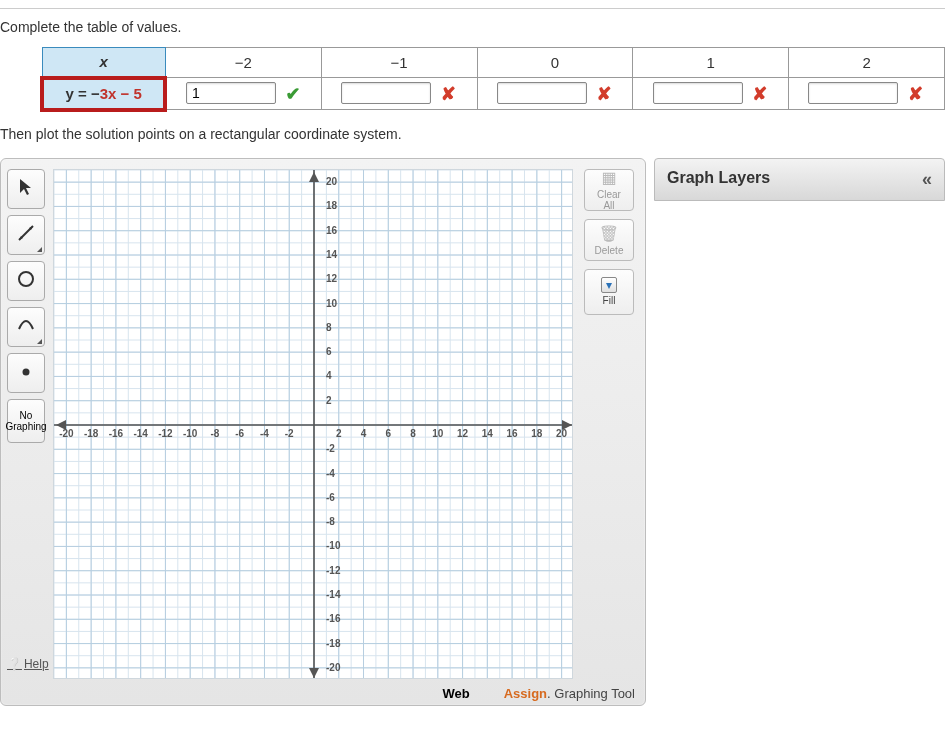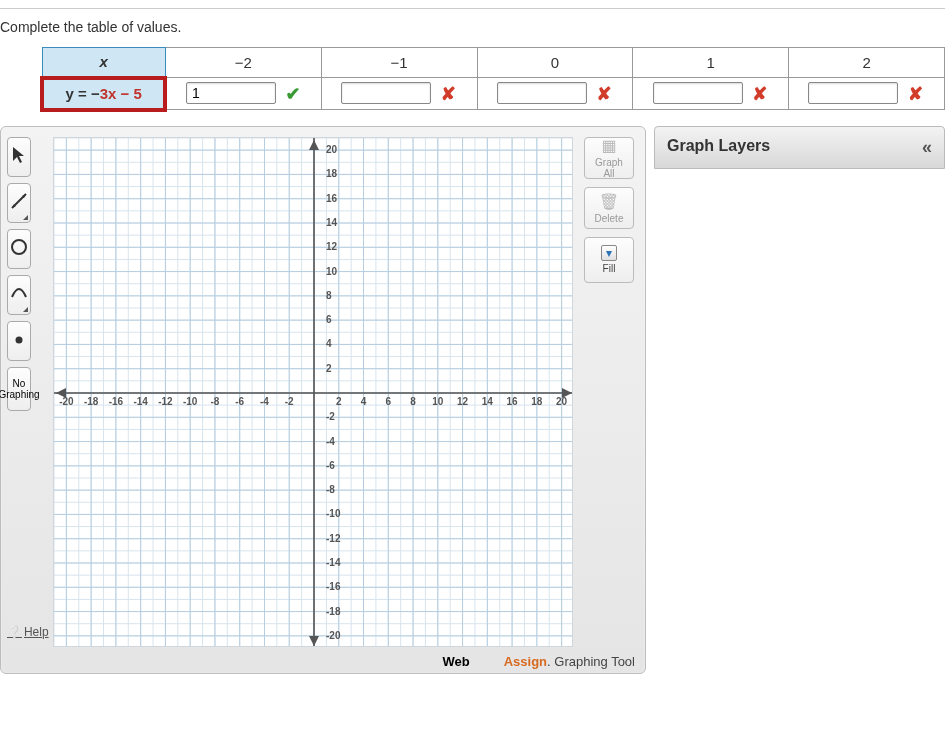--- a/index.html
+++ b/index.html
@@ -90,21 +90,21 @@
   }
   
   .toolstrip {
     display: flex;
     flex-direction: column;
     gap: 6px;
     width: 36px;
     margin-right: 10px;
   }
   .toolbtn {
-    width: 24px;
+    width: 38px;
     height: 40px;
     background: linear-gradient(#fdfdfd,#eee);
     border: 1px solid #aaa;
     border-radius: 4px;
     display: flex;
     align-items: center;
     justify-content: center;
     font-size: 16px;
     cursor: pointer;
     position: relative;
@@ -262,20 +262,21 @@
         </td>
         <td class="ans-cell">
           <input class="ans-input" value="" style="">
           <span class="mark-icon mark-wrong">✘</span>
         </td>
       </tr>
     </tbody>
       </table>
   </div>
 
+  <div class="instruction">Then plot the solution points on a rectangular coordinate system.</div>
 
   <div class="gt-area">
 
     <div class="gt-panel" style="padding-bottom:26px;">
       <div class="toolstrip">
         <button class="toolbtn">
           <span>
             <svg width="14" height="18">
                 <path d="M1 1 L1 15 L5 11 L8 17 L10 16 L7 10 L12 10 Z" fill="#333"></path>
               </svg>
@@ -499,21 +500,21 @@
             <text x="272" y="88" font-size="10" fill="#555" font-weight="bold" text-anchor="start">14</text>
             <text x="272" y="63.71428571428572" font-size="10" fill="#555" font-weight="bold" text-anchor="start">16</text>
             <text x="272" y="39.42857142857139" font-size="10" fill="#555" font-weight="bold" text-anchor="start">18</text>
             <text x="272" y="15.142857142857167" font-size="10" fill="#555" font-weight="bold" text-anchor="start">20</text>
           </svg>
       </div>
 
       <div class="right-controls">
         <button class="rc-btn">
           <span class="glyph">▦</span>
-          <span>Graph All</span>
+          <span>Clear All</span>
         </button>
         <button class="rc-btn">
           <span class="glyph">🗑</span>
           <span>Delete</span>
         </button>
         <button class="rc-btn active fill">
           <span class="fillicon">▾</span>
           <span>Fill</span>
         </button>
       </div>

